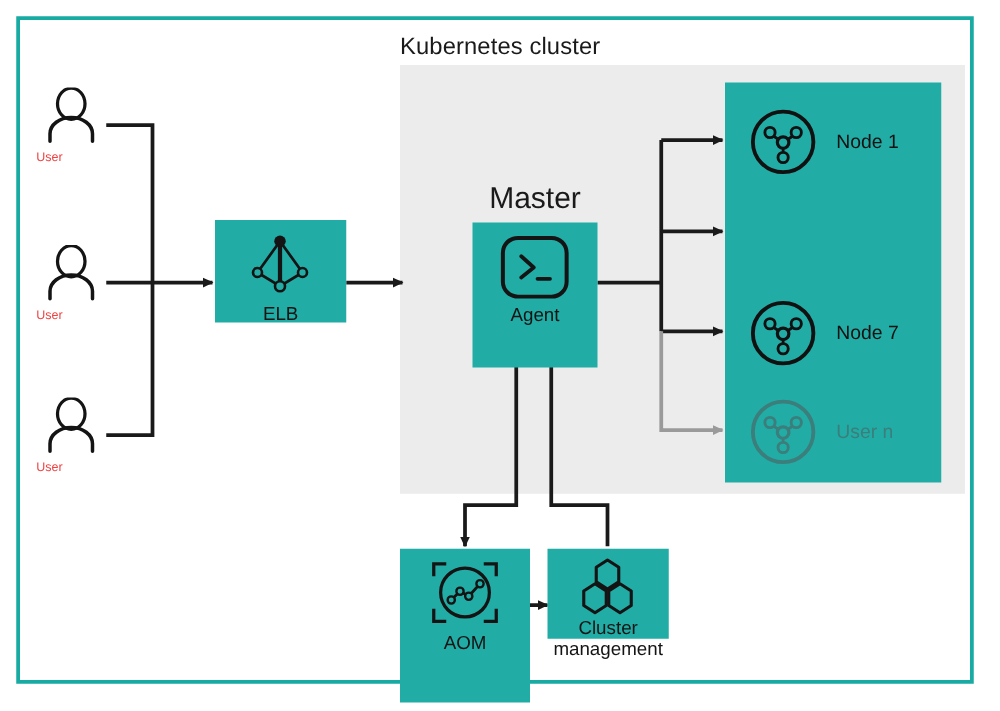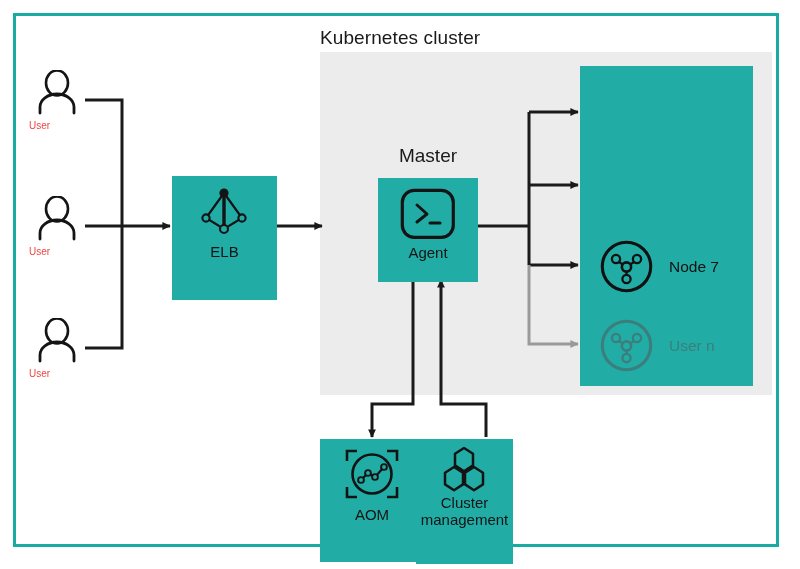--- a/index.html
+++ b/index.html
@@ -66,21 +66,21 @@
     font-size: 15px;
     color: #141414;
     line-height: 1.12;
   }
   .master-label {
     position: absolute;
     left: 378px;
     top: 145px;
     width: 100px;
     text-align: center;
-    font-size: 19px;
+    font-size: 24px;
     color: #1a1a1a;
   }
   .node-row {
     position: absolute;
     display: flex;
     align-items: center;
   }
   .node-name {
     font-size: 15.5px;
     color: #111111;
@@ -181,43 +181,54 @@
   </div>
 
   <div class="usr" style="left:29px; top:318px;">
     <svg width="56" height="45" viewBox="0 0 56 45">
       <ellipse cx="28" cy="13" rx="11" ry="12.5" fill="none" stroke="#141414" stroke-width="2.6"></ellipse>
       <path d="M11,43 L11,37 a17,13 0 0 1 34,0 L45,43" fill="none" stroke="#141414" stroke-width="2.8" stroke-linecap="round"></path>
     </svg>
     <div class="usr-label">User</div>
   </div>
 
-  <div class="teal-box" style="left:172px; top:176px; width:105px; height:124px;">
+  <div class="teal-box" style="left:172px; top:176px; width:105px; height:82px;">
     <svg width="62" height="56" viewBox="0 0 62 56" style="position:absolute; left:21px; top:9px;">
       <path d="M31,8 L31,44" stroke="#141414" stroke-width="3.4" fill="none"></path>
       <path d="M31,8 L13,33 L31,44 L49,33 Z" fill="none" stroke="#141414" stroke-width="2.2"></path>
       <circle cx="31" cy="8" r="4.6" fill="#141414"></circle>
       <circle cx="13" cy="33" r="3.6" fill="#21ADA6" stroke="#141414" stroke-width="2.1"></circle>
       <circle cx="49" cy="33" r="3.6" fill="#21ADA6" stroke="#141414" stroke-width="2.1"></circle>
       <circle cx="31" cy="44" r="4" fill="#21ADA6" stroke="#141414" stroke-width="2.1"></circle>
     </svg>
     <div class="box-label" style="top:68px;">ELB</div>
   </div>
 
   <div class="master-label">Master</div>
 
-  <div class="teal-box" style="left:378px; top:178px; width:100px; height:104px;">
+  <div class="teal-box" style="left:378px; top:178px; width:100px; height:116px;">
     <svg width="56" height="52" viewBox="0 0 56 52" style="position:absolute; left:22px; top:10px;">
       <rect x="2.3" y="2.3" width="51" height="47" rx="12" ry="12" fill="none" stroke="#141414" stroke-width="3.2"></rect>
       <path d="M17,17 L27,26 L17,34" fill="none" stroke="#141414" stroke-width="3" stroke-linecap="round" stroke-linejoin="round"></path>
       <path d="M30,35 L40,35" stroke="#141414" stroke-width="3" stroke-linecap="round"></path>
     </svg>
     <div class="box-label" style="top:67px;">Agent</div>
   </div>
 
+  <div class="node-row" style="left:600px; top:87px;">
+    <svg width="53" height="53" viewBox="0 0 53 53">
+      <circle cx="26.5" cy="26.5" r="24.2" fill="none" stroke="#111111" stroke-width="3.1"></circle>
+      <path d="M16,20 L26.5,27 L37,20 M26.5,27 L26.5,37" stroke="#111111" stroke-width="2.2" fill="none"></path>
+      <circle cx="16" cy="19" r="4.1" fill="#21ADA6" stroke="#111111" stroke-width="2.3"></circle>
+      <circle cx="37" cy="19" r="4.1" fill="#21ADA6" stroke="#111111" stroke-width="2.3"></circle>
+      <circle cx="26.5" cy="27" r="4.6" fill="#21ADA6" stroke="#111111" stroke-width="2.6"></circle>
+      <circle cx="26.5" cy="39" r="4.1" fill="#21ADA6" stroke="#111111" stroke-width="2.3"></circle>
+    </svg>
+    <span class="node-name">Node 1</span>
+  </div>
 
 
   <div class="node-row" style="left:600px; top:240px;">
     <svg width="53" height="53" viewBox="0 0 53 53">
       <circle cx="26.5" cy="26.5" r="24.2" fill="none" stroke="#111111" stroke-width="3.1"></circle>
       <path d="M16,20 L26.5,27 L37,20 M26.5,27 L26.5,37" stroke="#111111" stroke-width="2.2" fill="none"></path>
       <circle cx="16" cy="19" r="4.1" fill="#21ADA6" stroke="#111111" stroke-width="2.3"></circle>
       <circle cx="37" cy="19" r="4.1" fill="#21ADA6" stroke="#111111" stroke-width="2.3"></circle>
       <circle cx="26.5" cy="27" r="4.6" fill="#21ADA6" stroke="#111111" stroke-width="2.6"></circle>
       <circle cx="26.5" cy="39" r="4.1" fill="#21ADA6" stroke="#111111" stroke-width="2.3"></circle>
@@ -248,21 +259,21 @@
       <g stroke="#141414" stroke-width="2.6" fill="none" stroke-linecap="butt">
         <path d="M5,14 L5,4 L15,4"></path>
         <path d="M45,4 L55,4 L55,14"></path>
         <path d="M55,40 L55,50 L45,50"></path>
         <path d="M15,50 L5,50 L5,40"></path>
       </g>
     </svg>
     <div class="box-label" style="top:68px;">AOM</div>
   </div>
 
-  <div class="teal-box" style="left:416px; top:439px; width:97px; height:125px;">
+  <div class="teal-box" style="left:438px; top:439px; width:97px; height:72px;">
     <svg width="54" height="46" viewBox="0 0 54 46" style="position:absolute; left:21px; top:7px;">
       <path d="M27,2 L36,7.8 L36,19.4 L27,25.2 L18,19.4 L18,7.8 Z" fill="none" stroke="#141414" stroke-width="2.5" stroke-linejoin="round"></path>
       <path d="M17,21 L26,26.8 L26,38.4 L17,44.2 L8,38.4 L8,26.8 Z" fill="none" stroke="#141414" stroke-width="2.5" stroke-linejoin="round"></path>
       <path d="M37,21 L46,26.8 L46,38.4 L37,44.2 L28,38.4 L28,26.8 Z" fill="none" stroke="#141414" stroke-width="2.5" stroke-linejoin="round"></path>
     </svg>
     <div class="box-label" style="top:56px;">Cluster</div>
     <div class="box-label" style="top:73px;">management</div>
   </div>
 
 </div>

